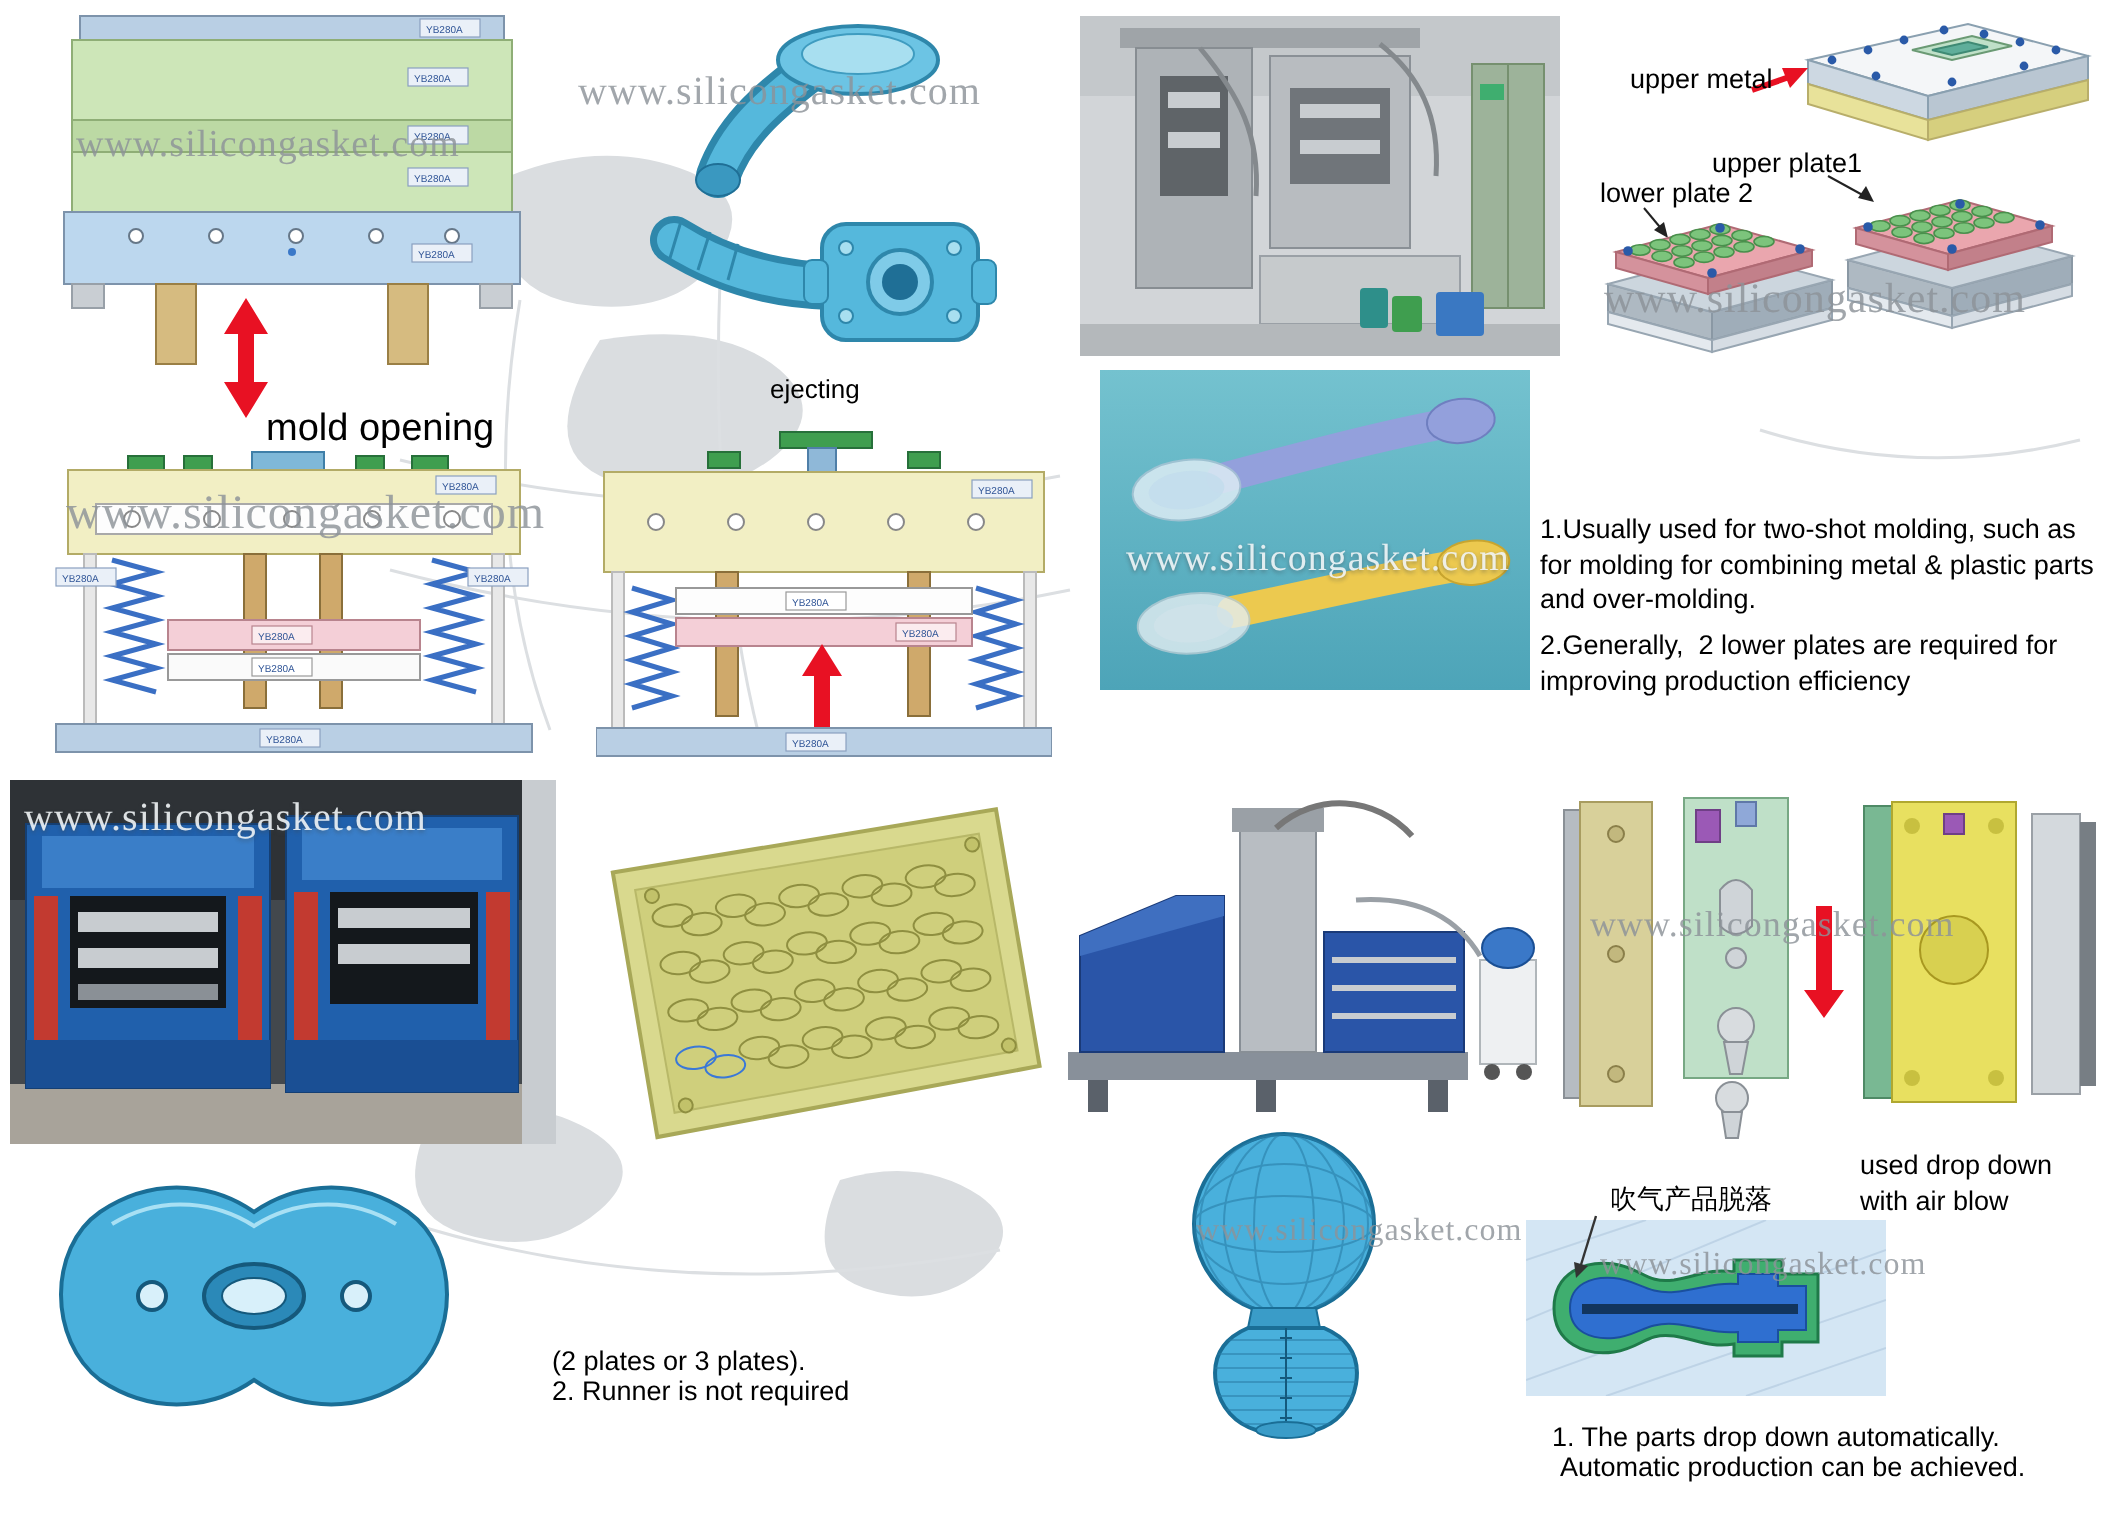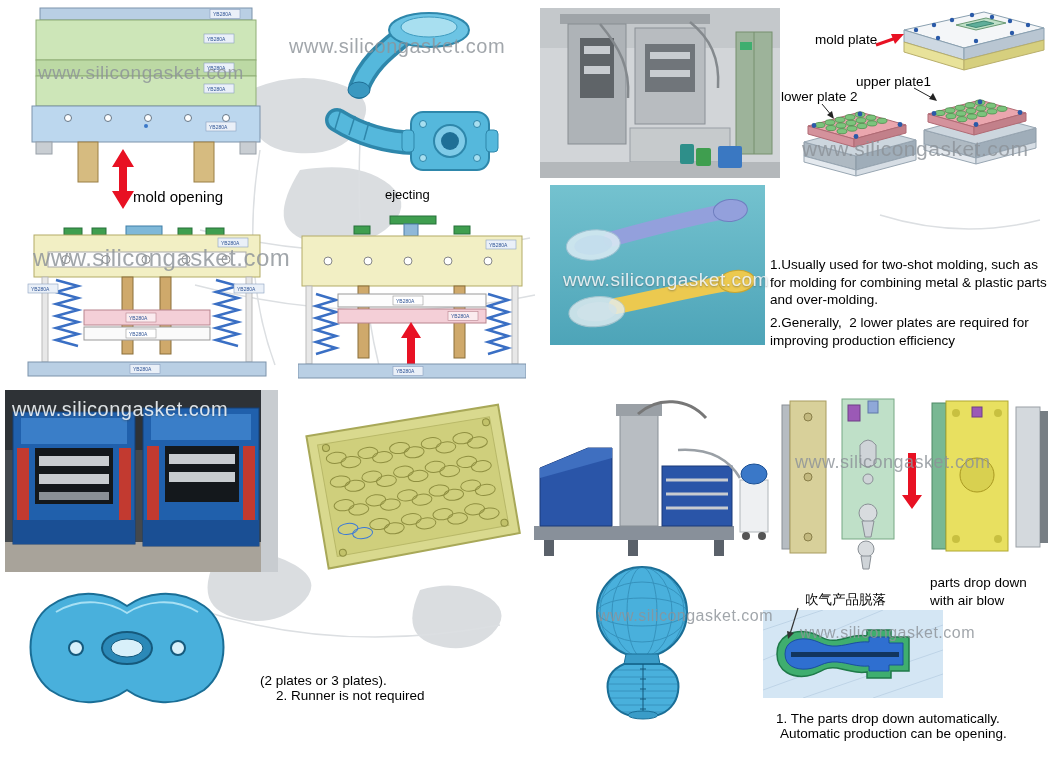--- a/index.html
+++ b/index.html
@@ -1,20 +1,20 @@
 <!DOCTYPE html>
 <html><head>
 <meta charset="utf-8">
 <style>
   html,body{margin:0;padding:0;background:#fff;}
   .canvas{position:relative;width:1054px;height:757px;background:#fff;overflow:hidden;
           font-family:"Liberation Sans",sans-serif;}
   .p{position:absolute;}
   .lab{position:absolute;color:#000;font-size:13.5px;line-height:1.3;white-space:pre-wrap;}
-  .wm{position:absolute;font-family:Liberation Sans, sans-serif;color:#8d9399;opacity:.82;
+  .wm{position:absolute;font-family:Liberation Serif, serif;color:#8d9399;opacity:.82;
       letter-spacing:.5px;white-space:nowrap;}
   .wm.light{color:#f0f4f6;opacity:.9;text-shadow:0 1px 2px rgba(60,70,75,.55);}
   svg text{font-family:"Liberation Sans",sans-serif;}
 </style>
 </head>
 <body>
 
 <div class="canvas">
 
   <svg class="p" style="left:0;top:0" width="1054" height="757">
@@ -518,37 +518,37 @@
     <path d="M14,44 C14,26 30,20 44,22 C58,24 60,32 74,30 C86,28 92,24 104,26 L104,20 L128,20 L128,27 L146,27 L146,61 L128,61 L128,68 L104,68 L104,62 C92,64 86,60 74,58 C60,56 58,64 44,66 C30,68 14,62 14,44 Z" fill="#3fae6f" stroke="#1f7a49" stroke-width="1.5"></path>
     <path d="M22,44 C22,32 33,28 44,29 C56,30 60,37 74,36 C86,35 94,31 106,32 L106,27 L126,27 L126,33 L140,33 L140,55 L126,55 L126,61 L106,61 L106,56 C94,57 86,53 74,52 C60,51 56,58 44,59 C33,60 22,56 22,44 Z" fill="#2f6fd0" stroke="#1a4f9e"></path>
     <rect x="28" y="42" width="108" height="5" fill="#12355e"></rect>
   </svg>
 
   <svg class="p" style="left:780px;top:606px" width="40" height="36" viewBox="0 0 40 36">
     <line x1="18" y1="2" x2="10" y2="28" stroke="#333" stroke-width="1.2"></line>
     <polygon points="8,33 7,25 14,27" fill="#333"></polygon>
   </svg>
 
-  <div class="lab" style="left:133px;top:187px;font-size:15px">mold opening</div>
+  <div class="lab" style="left:133px;top:203px;font-size:19px">mold opening</div>
   <div class="lab" style="left:385px;top:187px;font-size:13px">ejecting</div>
-  <div class="lab" style="left:815px;top:31px">mold plate</div>
+  <div class="lab" style="left:815px;top:31px">upper metal</div>
   <div class="lab" style="left:856px;top:73px">upper plate1</div>
-  <div class="lab" style="left:781px;top:88px">lower plate 2</div>
+  <div class="lab" style="left:800px;top:88px">lower plate 2</div>
 
   <div class="lab" style="left:770px;top:256px;width:286px">1.Usually used for two-shot molding, such as for molding for combining metal &amp; plastic parts and over-molding.</div>
   <div class="lab" style="left:770px;top:314px;width:286px">2.Generally,  2 lower plates are required for improving production efficiency</div>
 
-  <div class="lab" style="left:930px;top:574px;width:112px">parts drop down with air blow</div>
+  <div class="lab" style="left:930px;top:574px;width:112px">used drop down with air blow</div>
   <div class="lab" style="left:805px;top:591px">吹气产品脱落</div>
 
-  <div class="lab" style="left:260px;top:672px">(2 plates or 3 plates).</div>
+  <div class="lab" style="left:276px;top:672px">(2 plates or 3 plates).</div>
   <div class="lab" style="left:276px;top:687px">2. Runner is not required</div>
 
   <div class="lab" style="left:776px;top:710px">1. The parts drop down automatically.</div>
-  <div class="lab" style="left:780px;top:725px">Automatic production can be opening.</div>
+  <div class="lab" style="left:780px;top:725px">Automatic production can be achieved.</div>
 
   <div class="wm" style="left:38px;top:62px;font-size:19px">www.silicongasket.com</div>
   <div class="wm" style="left:289px;top:35px;font-size:20px">www.silicongasket.com</div>
   <div class="wm" style="left:33px;top:244px;font-size:24px">www.silicongasket.com</div>
   <div class="wm light" style="left:563px;top:269px;font-size:19px">www.silicongasket.com</div>
   <div class="wm light" style="left:12px;top:398px;font-size:20px">www.silicongasket.com</div>
   <div class="wm" style="left:802px;top:137px;font-size:21px">www.silicongasket.com</div>
   <div class="wm" style="left:795px;top:452px;font-size:18px">www.silicongasket.com</div>
   <div class="wm" style="left:598px;top:607px;font-size:16px">www.silicongasket.com</div>
   <div class="wm" style="left:800px;top:624px;font-size:16px">www.silicongasket.com</div>

